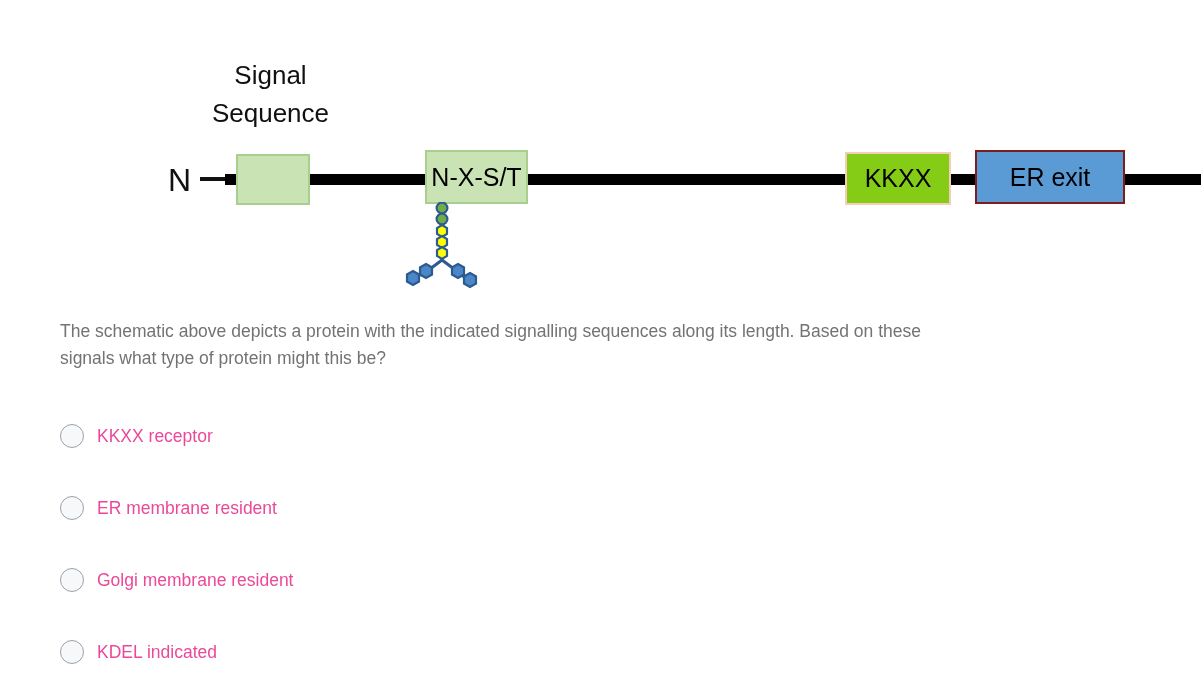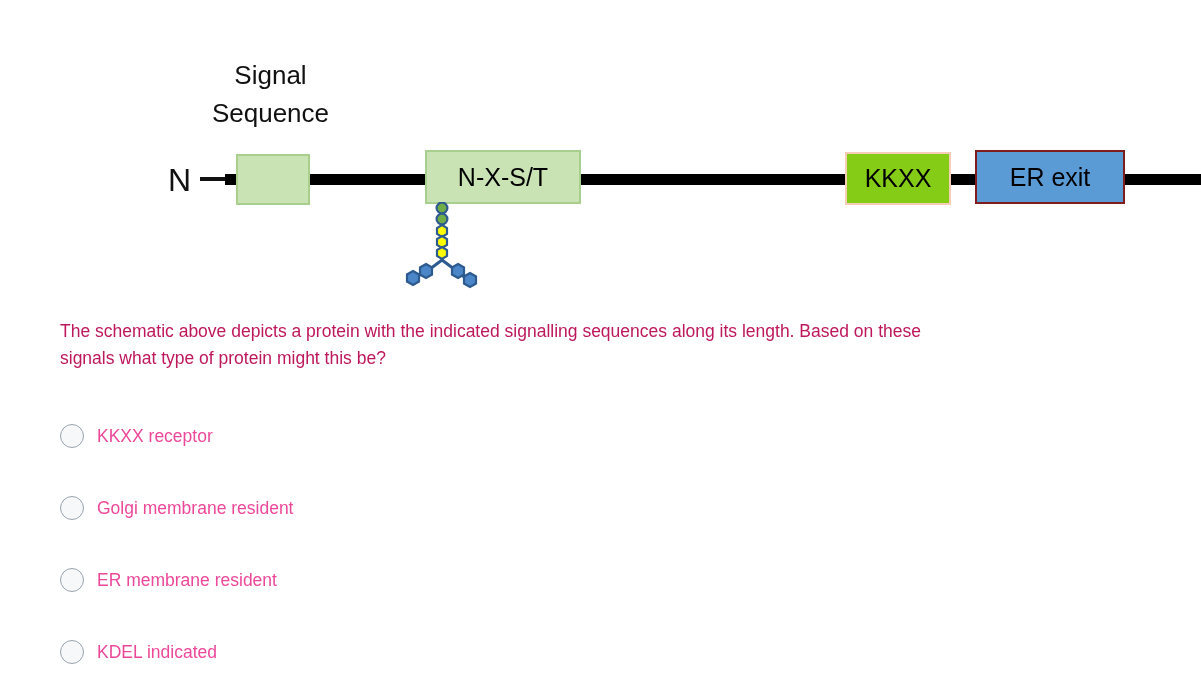--- a/index.html
+++ b/index.html
@@ -57,21 +57,21 @@
     color: #000000;
     white-space: nowrap;
   }
 
   .box-signal {
     left: 236px; top: 122px; width: 74px; height: 51px;
     background: #C9E3B4;
     border: 2px solid #A9CF8E;
   }
   .box-glyc {
-    left: 425px; top: 118px; width: 156px; height: 54px;
+    left: 425px; top: 118px; width: 103px; height: 54px;
     background: #C9E3B4;
     border: 2px solid #A9CF8E;
   }
   .box-kkxx {
     left: 845px; top: 120px; width: 106px; height: 53px;
     background: #84cc16;
     border: 2px solid #F6CDB6;
   }
   .box-erexit {
     left: 975px; top: 118px; width: 150px; height: 54px;
@@ -83,21 +83,21 @@
   .glycan { position: absolute; left: 404px; top: 170px; width: 76px; height: 90px; }
   .glycan svg { display:block; }
 
   
   .question-text {
     position: absolute;
     left: 60px; top: 318px;
     width: 905px;
     font-size: 17.5px;
     line-height: 27px;
-    color: #be185d;
+    color: #737373;
   }
 
   .answers { position: absolute; left: 60px; top: 412px; width: 800px; }
   .answer-row {
     display: flex;
     align-items: center;
     height: 48px;
     margin-bottom: 24px;
     cursor: pointer;
   }
@@ -170,26 +170,26 @@
 
   <div class="answers">
 
     <div class="answer-row">
       <span class="radio"></span>
       <span class="answer-label">KKXX receptor</span>
     </div>
 
     <div class="answer-row">
       <span class="radio"></span>
-      <span class="answer-label">Golgi membrane resident</span>
+      <span class="answer-label">ER membrane resident</span>
     </div>
 
     <div class="answer-row">
       <span class="radio"></span>
-      <span class="answer-label">ER membrane resident</span>
+      <span class="answer-label">Golgi membrane resident</span>
     </div>
 
     <div class="answer-row">
       <span class="radio"></span>
       <span class="answer-label">KDEL indicated</span>
     </div>
 
   </div>
 </div>
 

